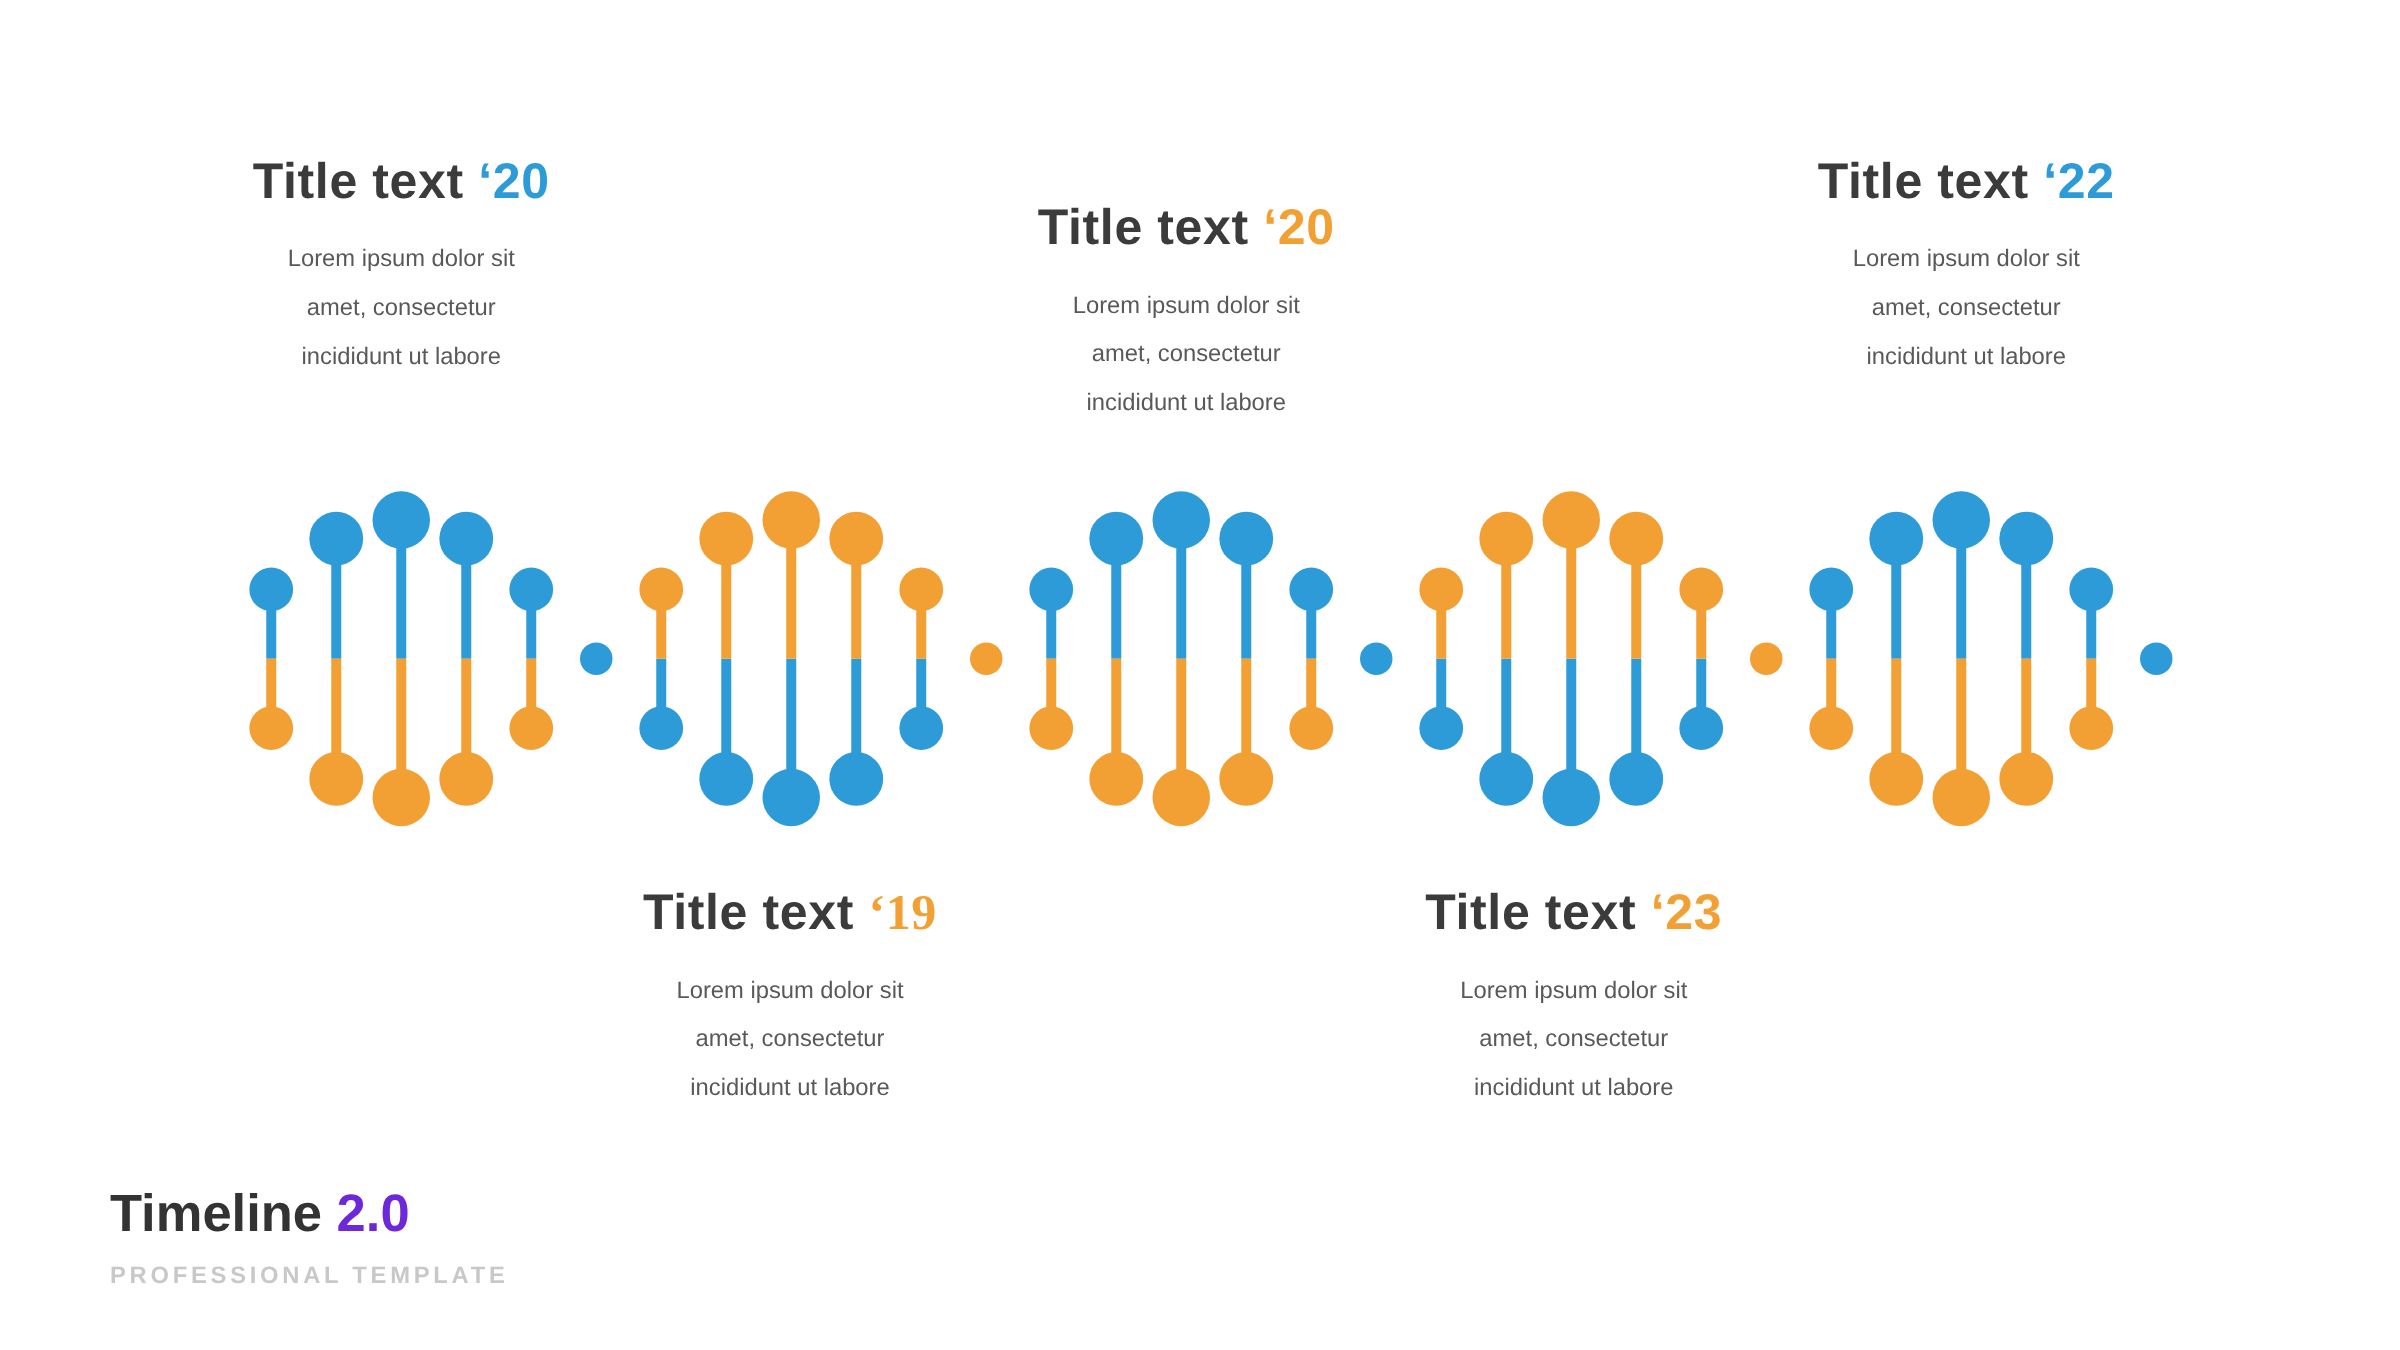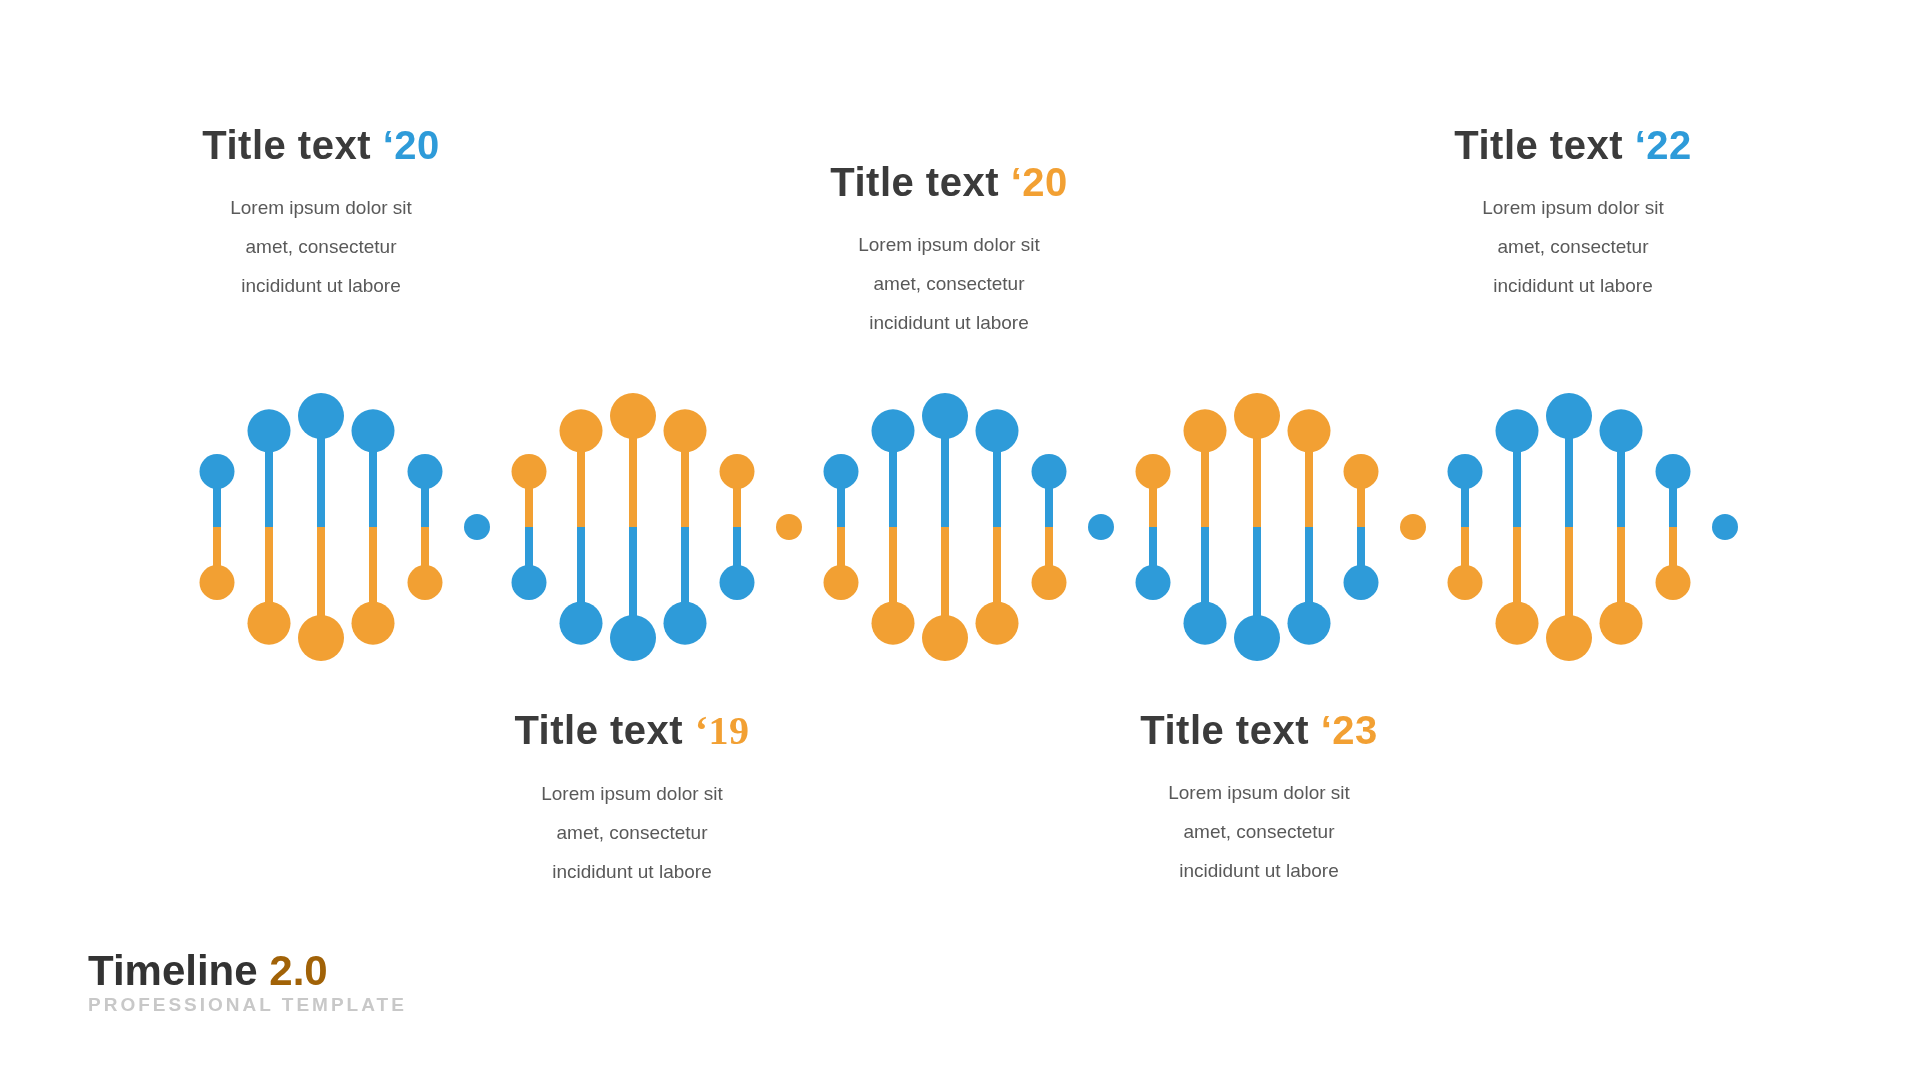--- a/index.html
+++ b/index.html
@@ -56,21 +56,21 @@
     left: 88px;
     top: 948px;
   }
   .footer .brand {
     font-size: 42px;
     font-weight: 700;
     color: #333333;
     line-height: 46px;
   }
   .footer .subtitle {
-    margin-top: 0;
+    margin-top: 16px;
     font-size: 19px;
     font-weight: 700;
     letter-spacing: 3px;
     color: #c8c8c8;
   }
 </style>
 </head>
 <body>
 
 <div class="slide">
@@ -226,17 +226,17 @@
   <div class="timeline-item item-21">
     <h2><span>Title text </span><span style="color: rgb(242, 160, 51);">‘23</span></h2>
     <div class="body">
       <div>Lorem ipsum dolor sit</div>
       <div>amet, consectetur</div>
       <div>incididunt ut labore</div>
     </div>
   </div>
 
   <div class="footer">
-    <div class="brand"><span>Timeline </span><span style="color: #a16207;">2.0</span></div>
+    <div class="brand"><span>Timeline </span><span style="color: #6d28d9;">2.0</span></div>
     <div class="subtitle">PROFESSIONAL TEMPLATE</div>
   </div>
 
 </div>
 
 </body></html>

